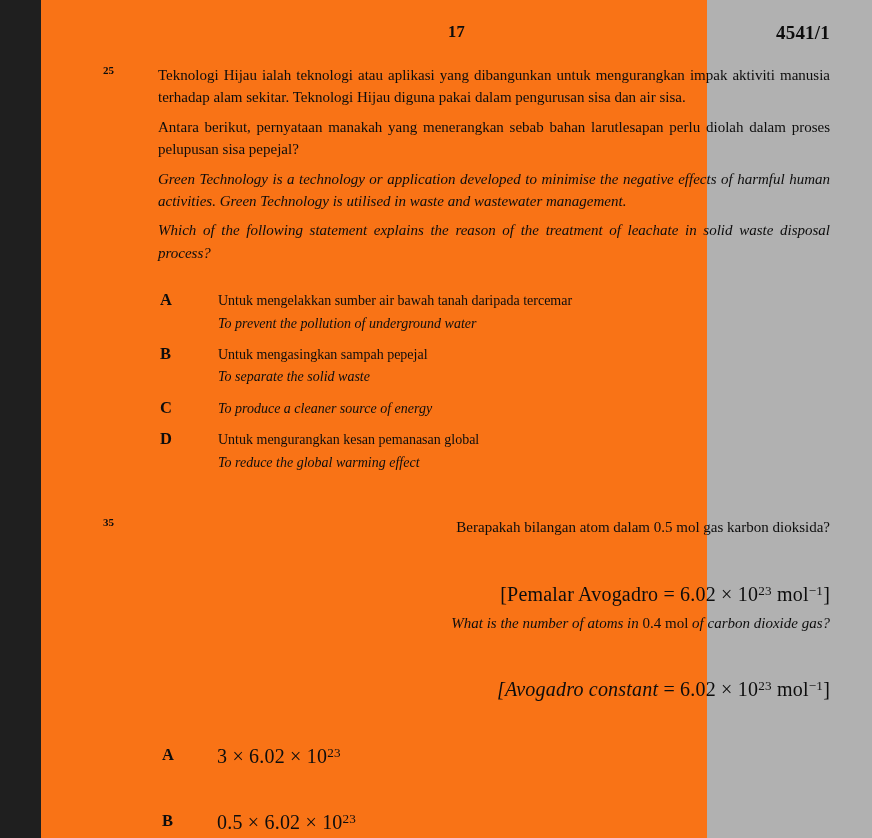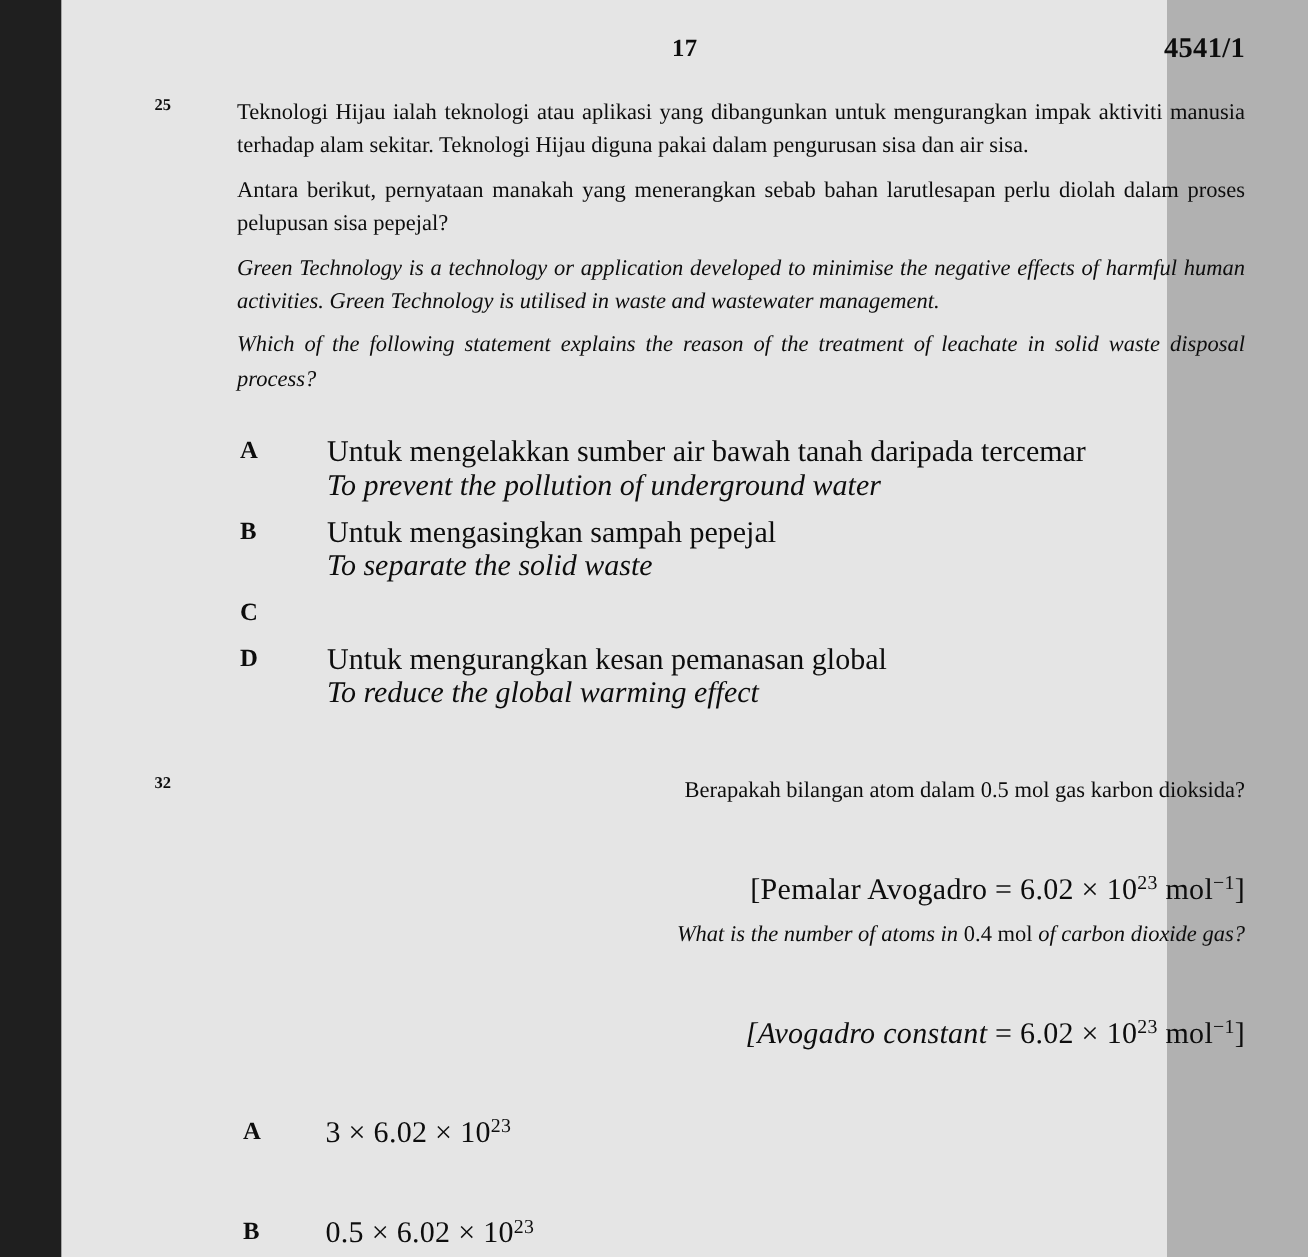--- a/index.html
+++ b/index.html
@@ -21,23 +21,23 @@
     left: 0;
     top: 0;
     width: 41px;
     height: 838px;
     background: #1f1f1f;
   }
   .page {
     position: absolute;
     left: 41px;
     top: 0;
-    width: 737px;
+    width: 666px;
     height: 838px;
-    background: #e5e5e5;
+    background: #f97316;
   }
   .page-header {
     position: absolute;
     left: 0;
     top: 22px;
     width: 831px;
     height: 22px;
   }
   .page-number {
     position: absolute;
@@ -115,21 +115,21 @@
     left: 0;
     top: 0;
     width: 30px;
     font-weight: bold;
     font-size: 16.5px;
   }
   .opt-texts {
     margin-left: 58px;
   }
   .opt-line {
-    font-size: 20px;
+    font-size: 14px;
     line-height: 22.4px;
   }
   .opt-line.en {
     font-style: italic;
   }
   sup {
     font-size: 0.66em;
     vertical-align: 0.48em;
     line-height: 0;
   }
@@ -192,35 +192,36 @@
           <div class="option-row">
             <div class="opt-label">B</div>
             <div class="opt-texts">
               <div class="opt-line ms">Untuk mengasingkan sampah pepejal</div>
               <div class="opt-line en">To separate the solid waste</div>
             </div>
           </div>
           <div class="option-row">
             <div class="opt-label">C</div>
             <div class="opt-texts">
+              <div class="opt-line en">To produce a cleaner source of energy</div>
             </div>
           </div>
           <div class="option-row">
             <div class="opt-label">D</div>
             <div class="opt-texts">
               <div class="opt-line ms">Untuk mengurangkan kesan pemanasan global</div>
               <div class="opt-line en">To reduce the global warming effect</div>
             </div>
           </div>
         </div>
       </div>
     </div>
 
     <div class="question-block q26">
-      <div class="q-number">32</div>
+      <div class="q-number">35</div>
       <div class="q-body">
         <p class="para noj">Berapakah bilangan atom dalam 0.5 mol gas karbon dioksida?</p>
         <p class="para noj mathline"><span>[Pemalar Avogadro = 6.02 × 10</span><sup>23</sup><span> mol</span><sup>−1</sup><span>]</span></p>
 
         <p class="para noj italic gap-above"><span>What is the number of atoms in </span><span class="upright">0.4 mol</span><span> of carbon dioxide gas?</span></p>
         <p class="para noj mathline"><span class="italic" style="font-style:italic">[Avogadro constant</span><span> = 6.02 × 10</span><sup>23</sup><span> mol</span><sup>−1</sup><span>]</span></p>
 
         <div class="options">
           <div class="option-row">
             <div class="opt-label">A</div>

